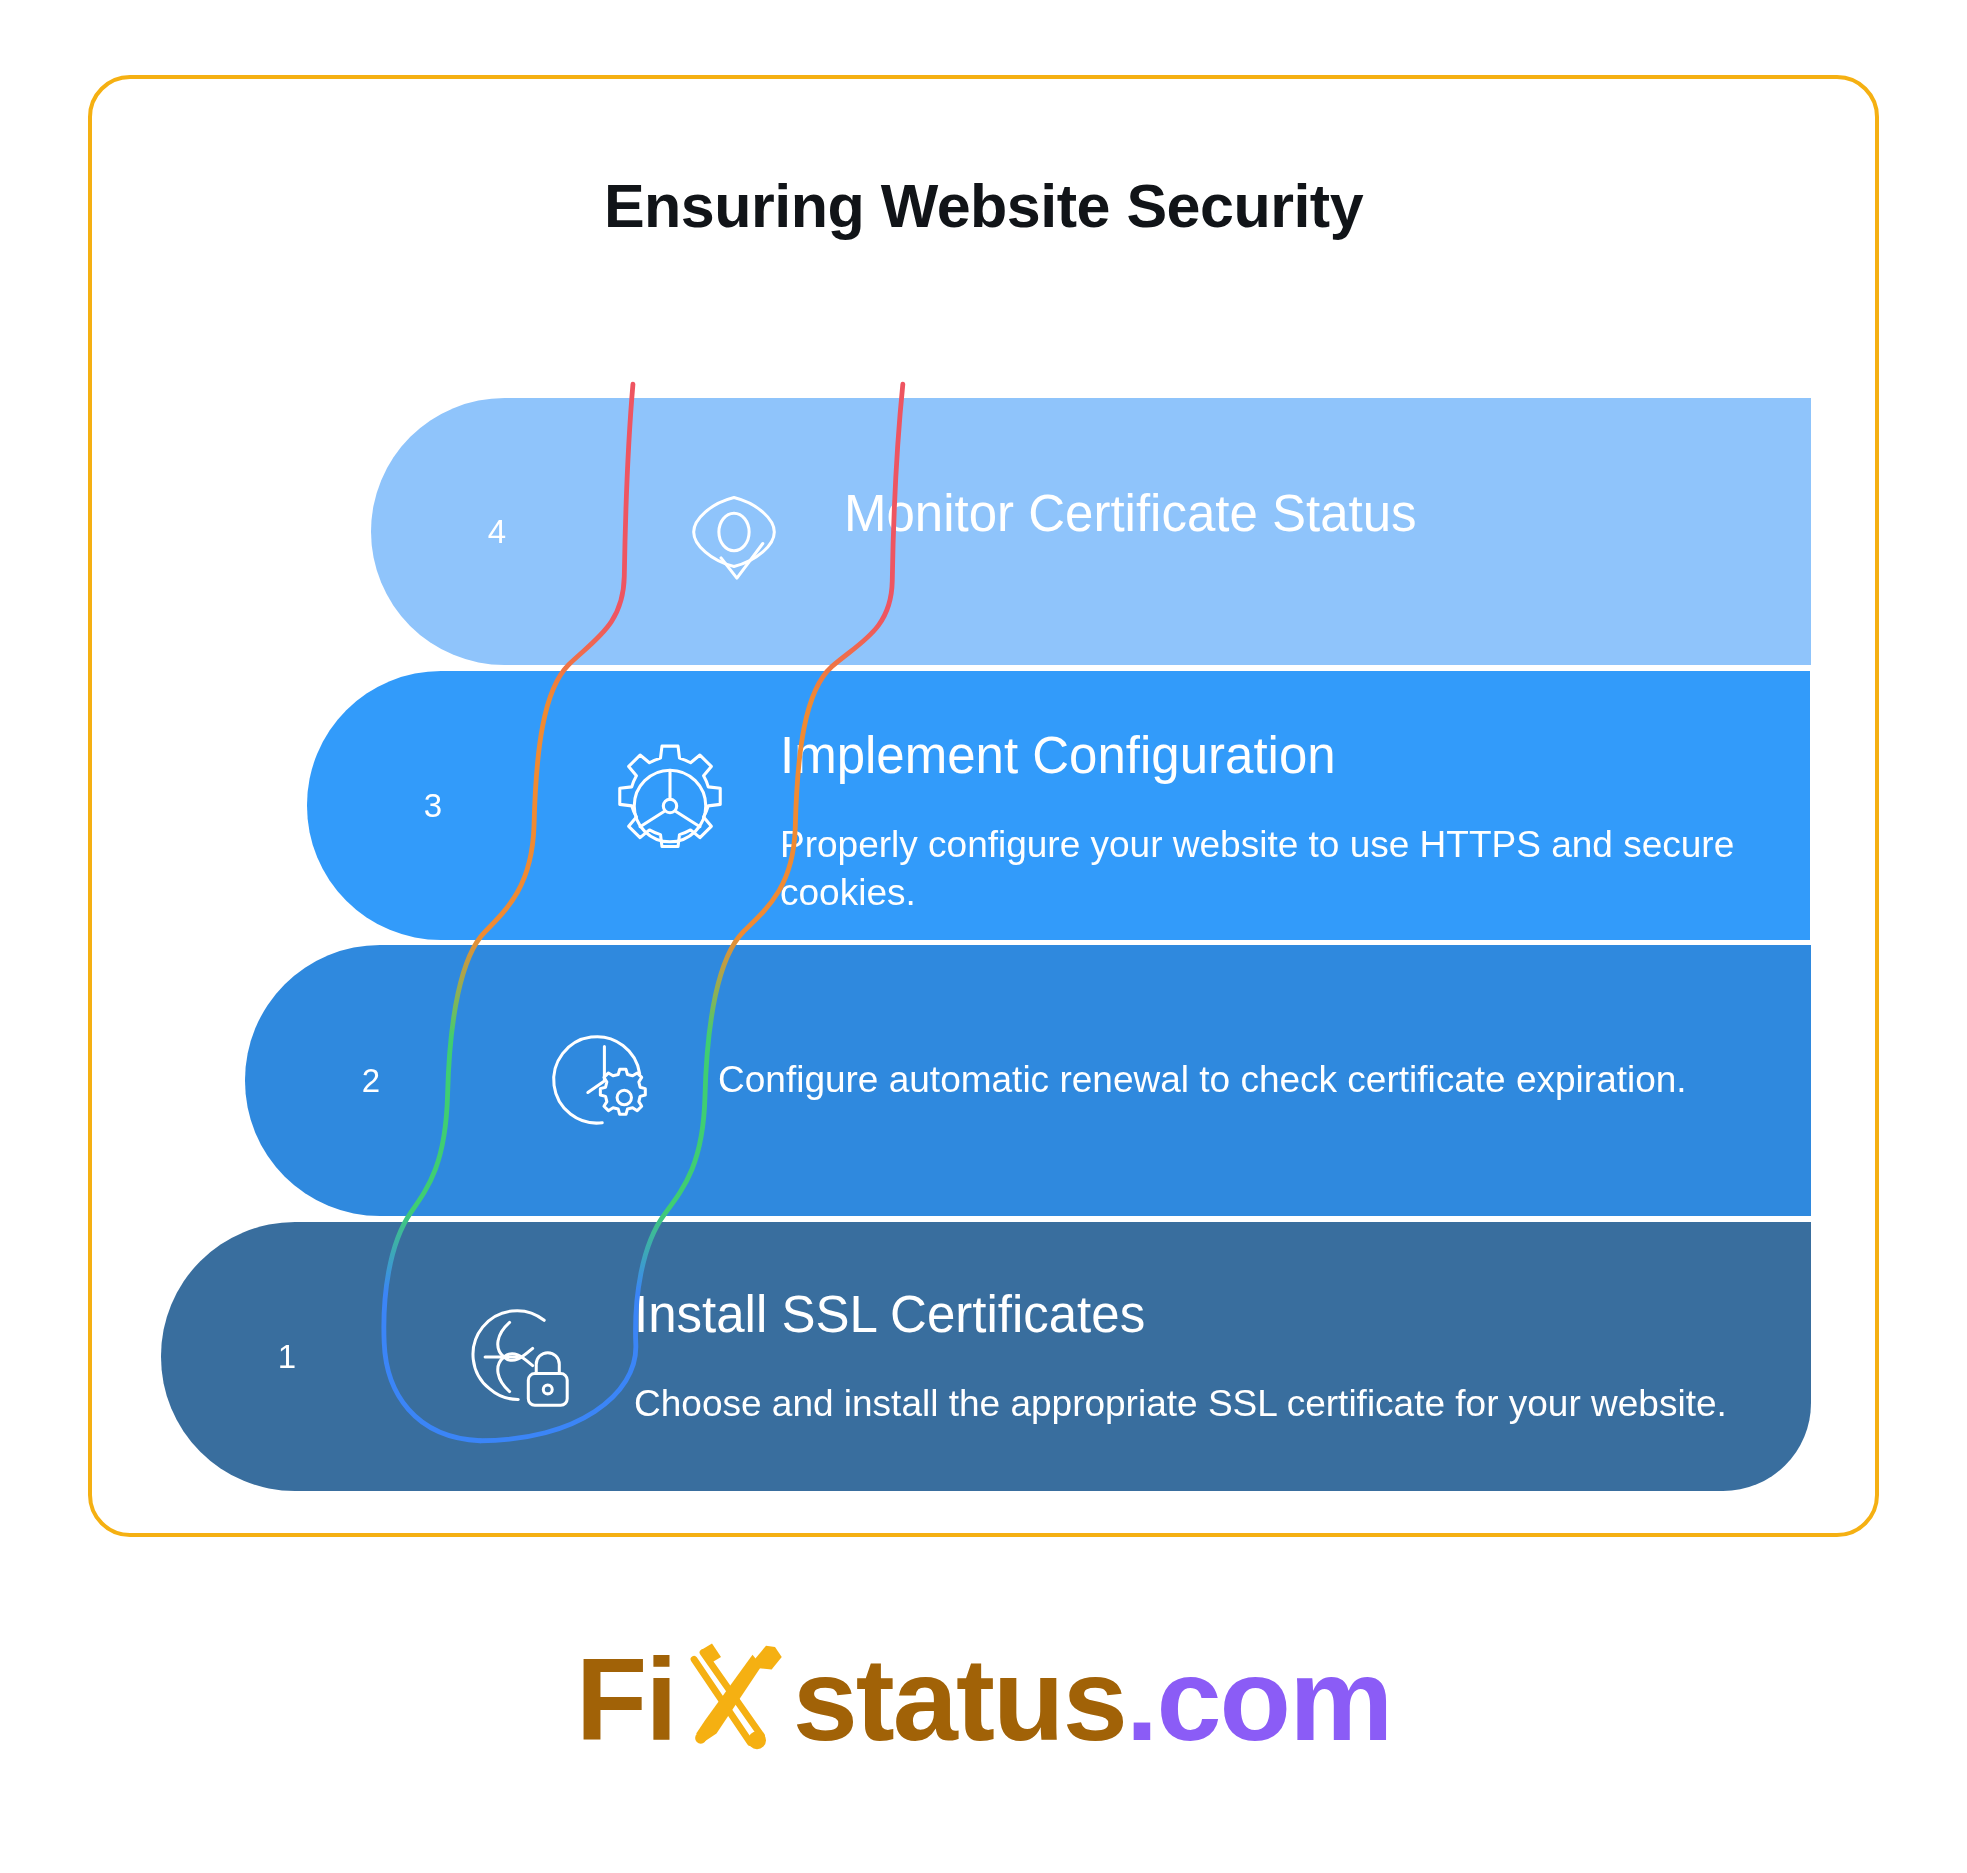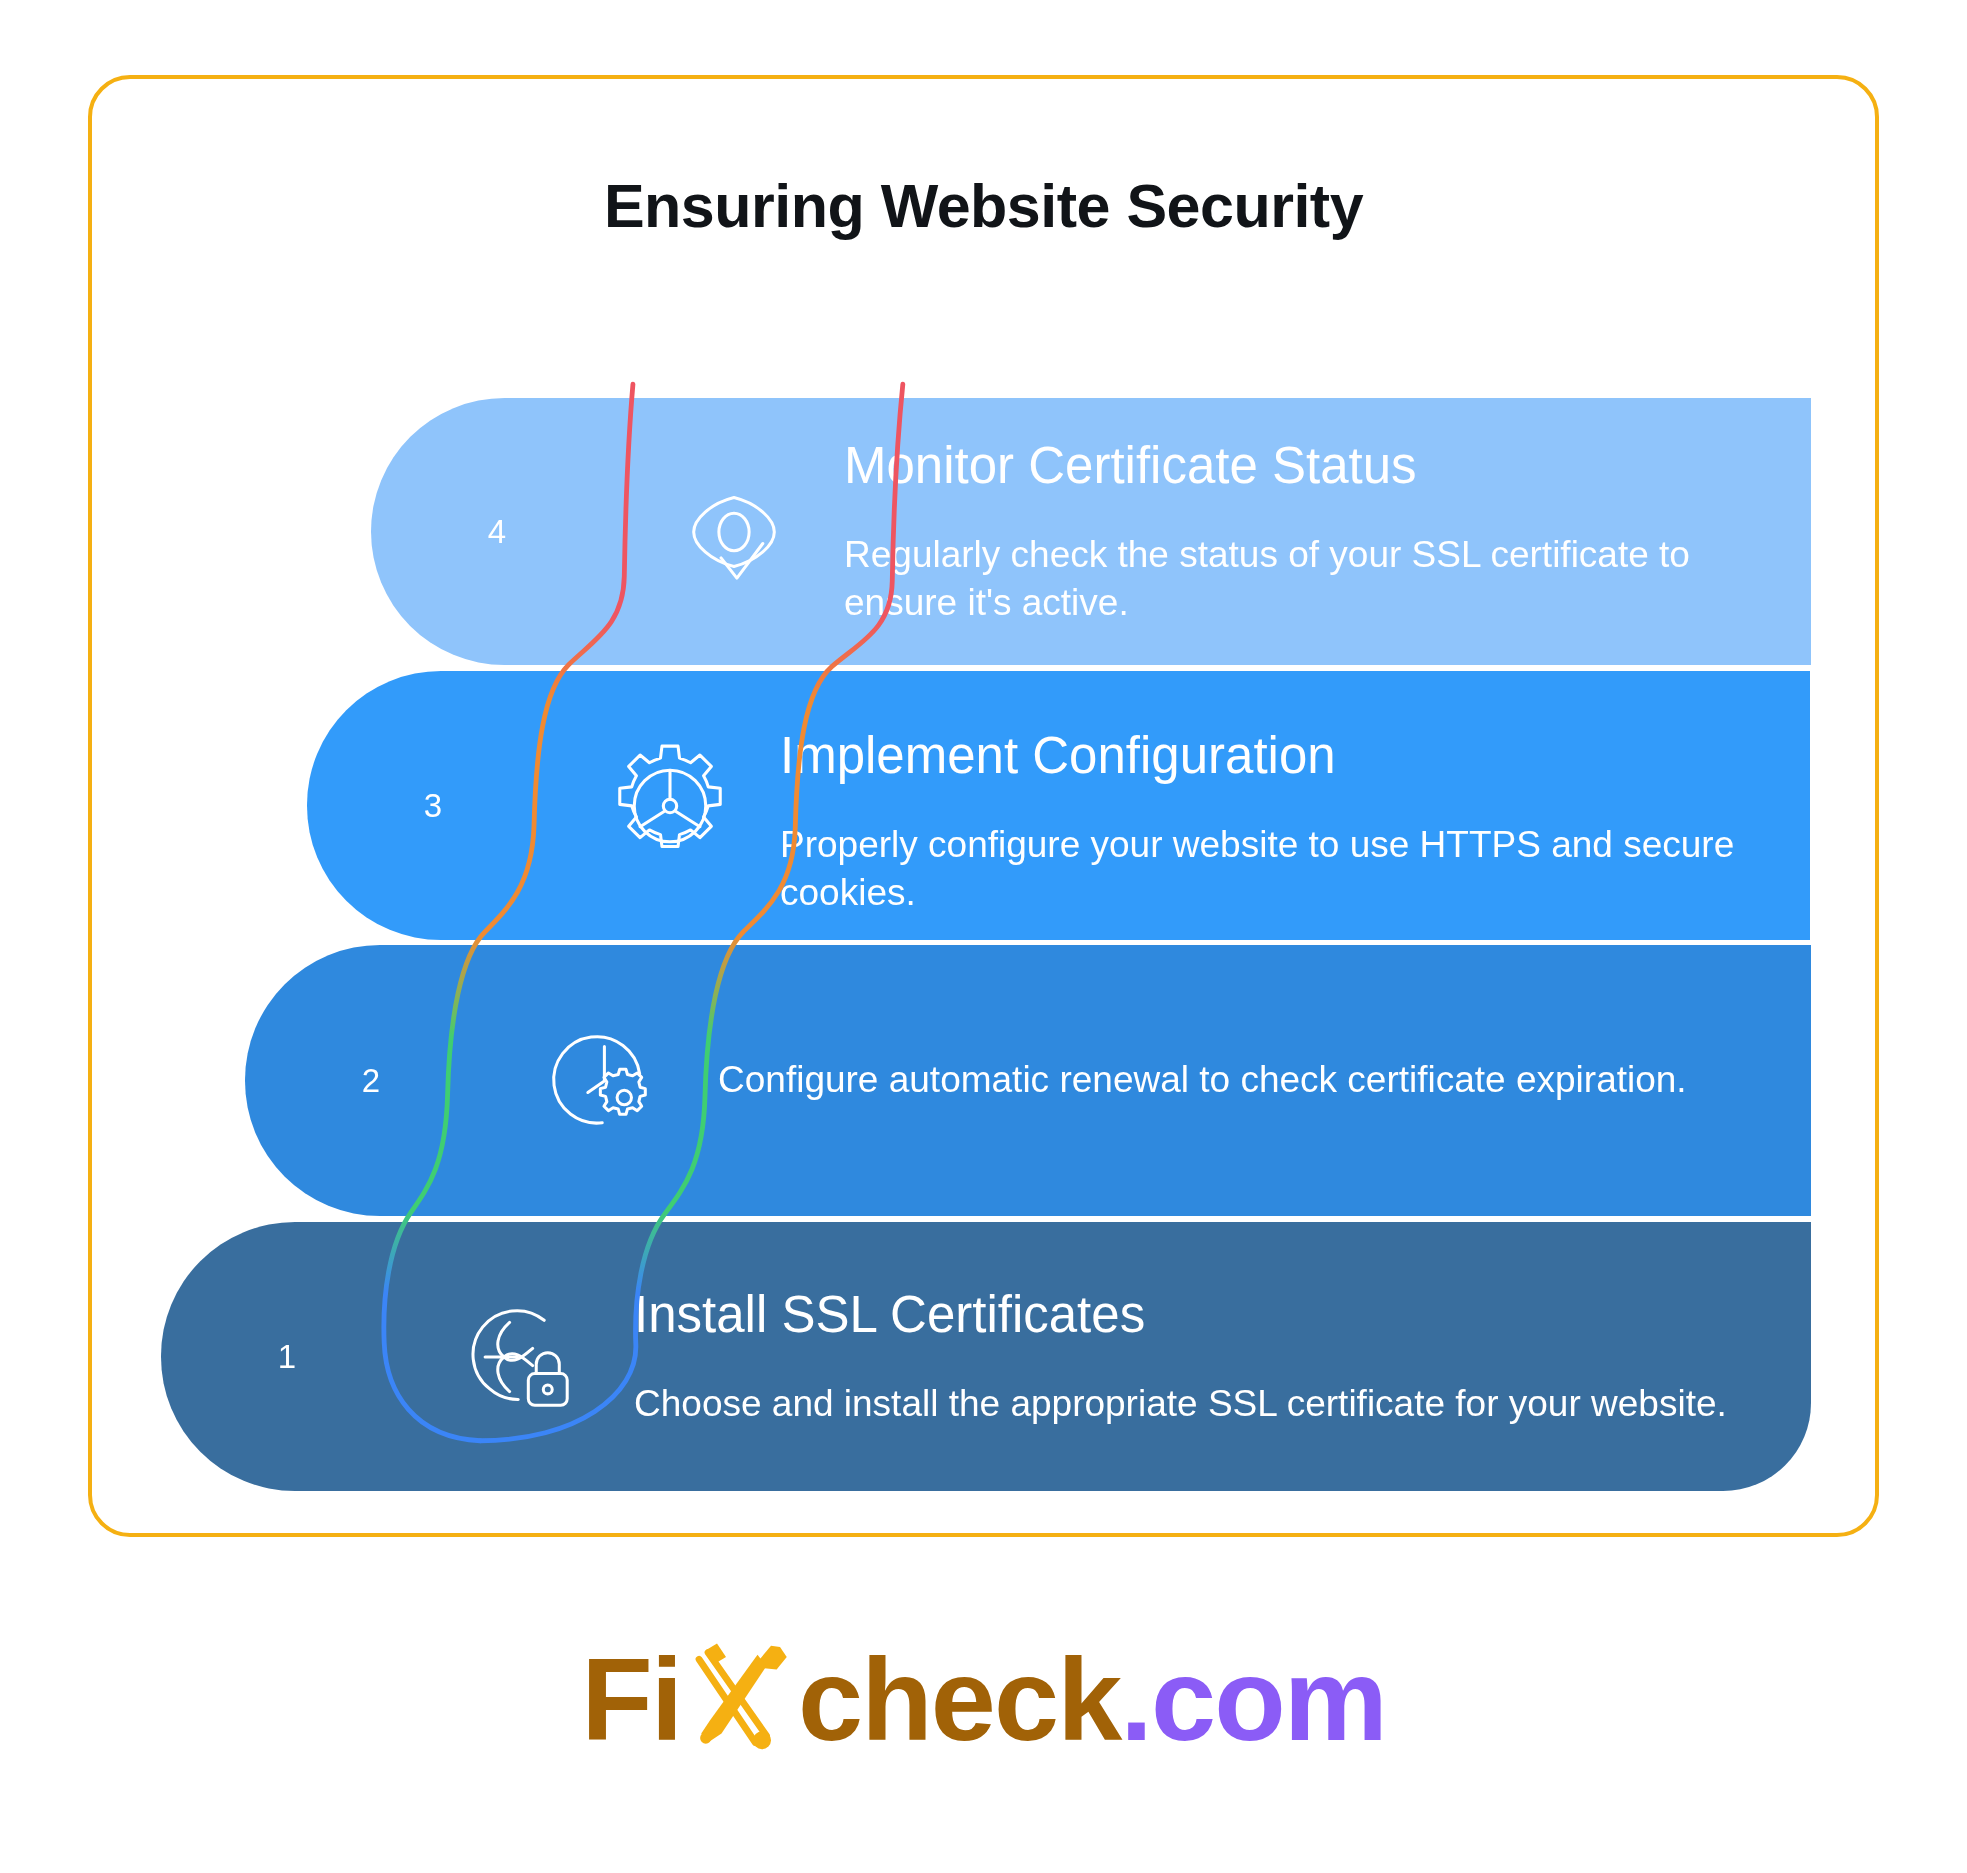--- a/index.html
+++ b/index.html
@@ -137,21 +137,20 @@
       <div class="numcell">4</div>
       <div class="iconcell">
         <svg width="144" height="144" viewBox="0 0 100 100" fill="none" stroke="#ffffff" stroke-width="2.1" stroke-linecap="round" stroke-linejoin="round">
           <path d="M50 26 C 66 30, 78 41, 78 50 C 78 59, 66 70, 50 74 C 34 70, 22 59, 22 50 C 22 41, 34 30, 50 26 Z"></path>
           <ellipse cx="50" cy="50" rx="10.5" ry="13"></ellipse>
           <path d="M41 68 L 52 82 L 70 58"></path>
         </svg>
       </div>
       <div class="textcell">
         <div class="head">Monitor Certificate Status</div>
-        <div class="desc">Regularly check the status of your SSL certificate to ensure it's active.</div>
       </div>
     </div>
 
     <div class="row row3">
       <div class="numcell">3</div>
       <div class="iconcell">
         <svg width="146" height="146" viewBox="0 0 100 100" fill="none" stroke="#ffffff" stroke-width="2.1" stroke-linecap="round" stroke-linejoin="round">
           <path d="M44.5 9 h11 l1 8.2 a33.5 33.5 0 0 1 7.6 3.2 l6.4 -5.3 l7.8 7.8 l-5.3 6.4 a33.5 33.5 0 0 1 3.2 7.6 l8.2 1 v11 l-8.2 1 a33.5 33.5 0 0 1 -3.2 7.6 l5.3 6.4 l-7.8 7.8 l-6.4 -5.3 a33.5 33.5 0 0 1 -7.6 3.2 l-1 8.2 h-11 l-1 -8.2 a33.5 33.5 0 0 1 -7.6 -3.2 l-6.4 5.3 l-7.8 -7.8 l5.3 -6.4 a33.5 33.5 0 0 1 -3.2 -7.6 l-8.2 -1 v-11 l8.2 -1 a33.5 33.5 0 0 1 3.2 -7.6 l-5.3 -6.4 l7.8 -7.8 l6.4 5.3 a33.5 33.5 0 0 1 7.6 -3.2 Z"></path>
           <circle cx="50" cy="50" r="24.5"></circle>
           <circle cx="50" cy="50" r="4.6"></circle>
@@ -249,17 +248,17 @@
       <g stroke="#F5B012" stroke-width="6" fill="none" stroke-linecap="round" stroke-linejoin="round">
         <path d="M22 12 L 74 86"></path>
         <path d="M14 18 L 64 92"></path>
       </g>
       <path d="M20 10 L 30 4 L 38 16 L 28 22 Z" fill="#F5B012"></path>
       <circle cx="70" cy="90" r="8" fill="#F5B012"></circle>
       <path d="M78 6 L 68 18 L 72 26 L 83 27 L 92 16 L 86 7 Z" fill="#F5B012"></path>
       <path d="M74 24 L 34 84 L 22 92 L 16 84 L 24 72 L 66 14" fill="#F5B012"></path>
       <circle cx="20" cy="88" r="5" fill="#F5B012"></circle>
       <path d="M76 8 L 70 17 L 75 23 L 85 22 L 90 14 L 84 8 Z" fill="#ffffff" opacity="0"></path>
-    </svg></span><span class="lg-txt lg-blue">check</span><span class="lg-txt lg-gold">.com</span>
+    </svg></span><span class="lg-txt lg-blue">status</span><span class="lg-txt lg-gold">.com</span>
   </div>
 
 </div>
 
 
 </body></html>

